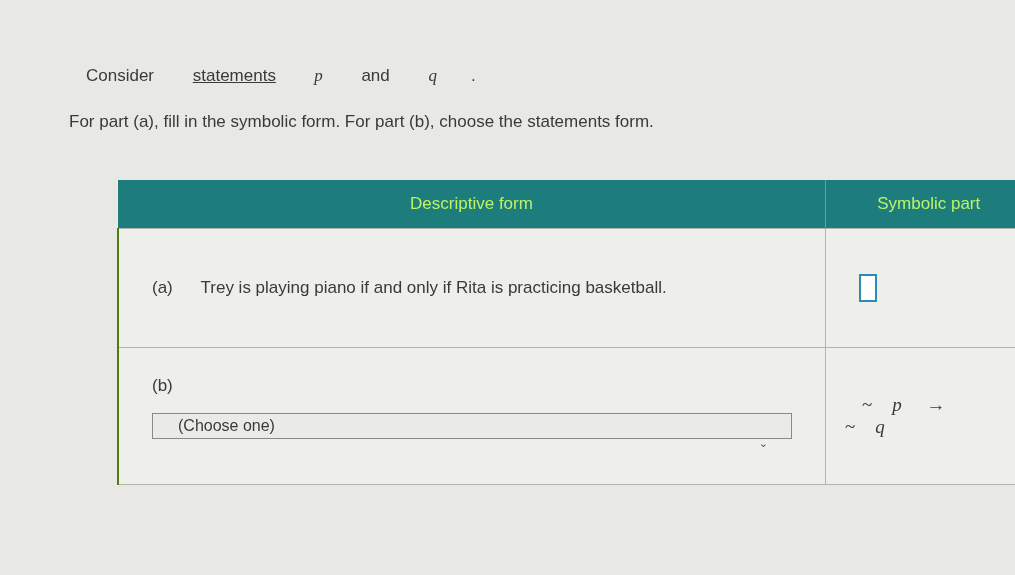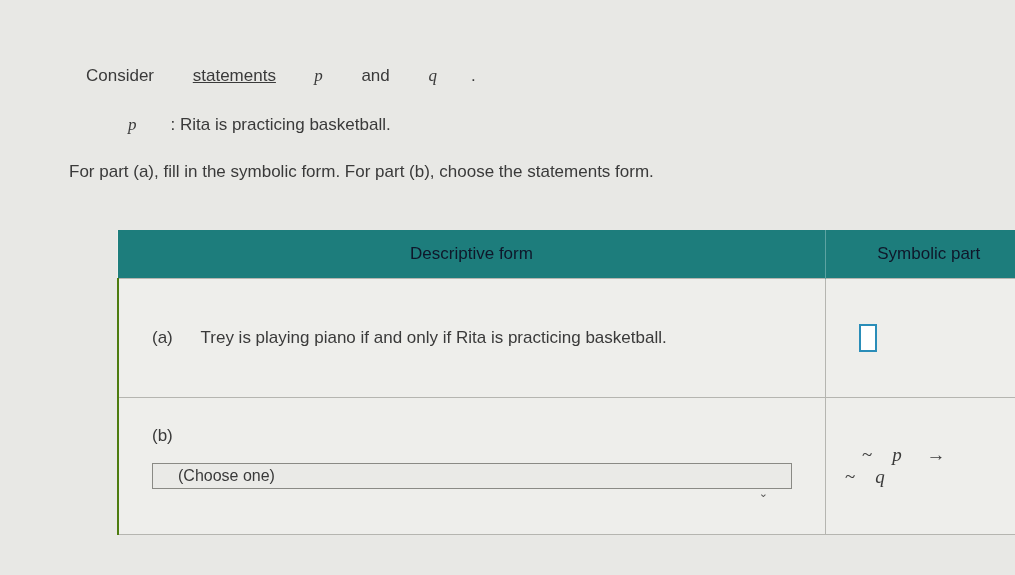--- a/index.html
+++ b/index.html
@@ -44,21 +44,21 @@
     .table-container {
       margin: 0 16px 0 48px;
     }
     table {
       width: 100%;
       border-collapse: collapse;
       background: #eeeeeb;
     }
     th {
       background: #1d7d7c;
-      color: #0f172a;
+      color: #bef264;
       font-weight: normal;
       padding: 14px 16px;
       font-size: 17px;
       text-align: center;
     }
     th.col-desc {
       width: 74%;
       border-right: 1px solid #5da3a2;
     }
     th.col-sym {
@@ -123,23 +123,20 @@
     }
   </style>
 </head>
 <body>
 
 <div class="intro">
   <span>Consider </span><span class="underline">statements</span><span class="italic"> p</span><span> and </span><span class="italic">q</span><span>.</span>
 </div>
 
 <div class="definitions">
-  <div>
-    <span class="def-label">p</span><span>: Rita is practicing basketball.</span>
-  </div>
 </div>
 
 <div class="instructions">For part (a), fill in the symbolic form. For part (b), choose the statements form.</div>
 
 <div class="table-container">
   <table>
     <thead>
       <tr>
         <th class="col-desc">Descriptive form</th>
         <th class="col-sym">Symbolic part</th>

